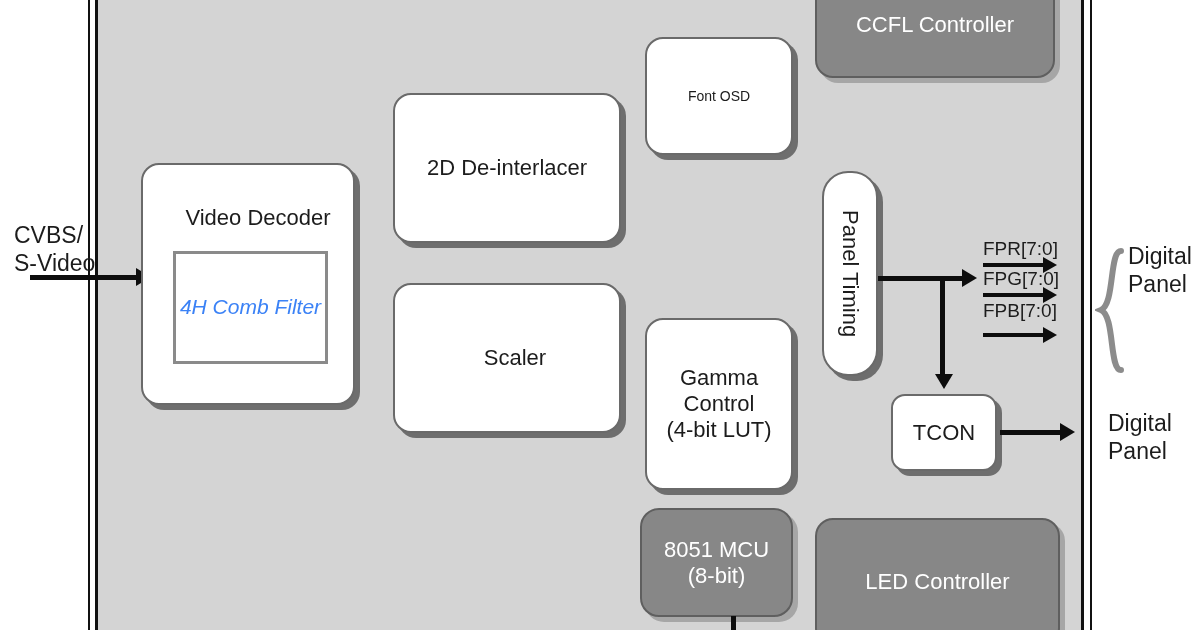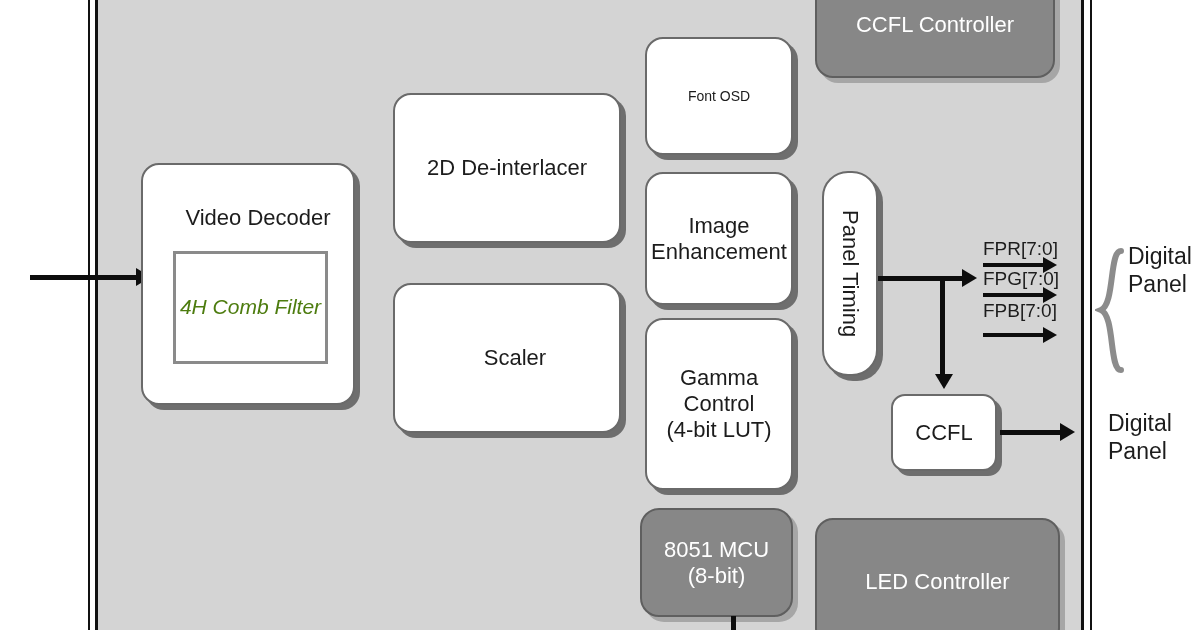--- a/index.html
+++ b/index.html
@@ -20,21 +20,21 @@
   .blk-white{background:#ffffff;border:2.5px solid #6a6a6a;color:#1c1c1c;
        box-shadow:5px 5px 0 0 #6e6e6e;}
   .blk-dark{background:#878787;border:2.5px solid #5f5f5f;color:#ffffff;
        box-shadow:5px 5px 0 0 #a6a6a6;}
   .blk span{display:block;}
 
   
   #video-decoder{flex-direction:column;justify-content:flex-start;padding-top:40px;}
   .inner-box{position:absolute;box-sizing:border-box;background:#ffffff;
        border:3px solid #8a8a8a;display:flex;align-items:center;justify-content:center;
-       font-style:italic;color:#4d7c0f;}
+       font-style:italic;color:#3b82f6;}
 
   
   .vtext{writing-mode:vertical-rl;text-orientation:mixed;transform:rotate(0deg);
        white-space:nowrap;}
 
   
   .hline{position:absolute;background:#0d0d0d;height:5px;}
   .vline{position:absolute;background:#0d0d0d;width:5px;}
   .arrow-r{position:absolute;width:0;height:0;border-top:9px solid transparent;
        border-bottom:9px solid transparent;border-left:15px solid #0d0d0d;}
@@ -51,20 +51,22 @@
 <body>
 
 <div id="stage">
 
   <div class="chip-bg"></div>
   <div class="edge thin" style="left:88px;"></div>
   <div class="edge" style="left:95px;"></div>
   <div class="edge" style="left:1081px;"></div>
   <div class="edge thin" style="left:1090px;"></div>
 
+  <div class="txt" style="left:14px;top:222px;width:110px;font-size:23px;">CVBS/
+S-Video</div>
   <div class="hline" style="left:30px;top:275px;width:108px;"></div>
   <div class="arrow-r" style="left:136px;top:268px;"></div>
 
   <div class="blk blk-white" id="video-decoder" style="left:141px;top:163px;width:214px;height:242px;font-size:22px;padding-left:20px;">
     <span>Video Decoder</span>
     <div class="inner-box" style="left:30px;top:86px;width:155px;height:113px;font-size:21px;">
       <span>4H Comb Filter</span>
     </div>
   </div>
 
@@ -73,37 +75,33 @@
   </div>
 
   <div class="blk blk-white" style="left:393px;top:283px;width:228px;height:150px;font-size:22px;padding-left:16px;">
     <span>Scaler</span>
   </div>
 
   <div class="blk blk-white" style="left:645px;top:37px;width:148px;height:118px;font-size:14px;">
     <span>Font OSD</span>
   </div>
 
-  <div class="blk blk-white" style="left:645px;top:172px;width:148px;height:133px;font-size:22px;">
-    <span style="white-space:pre-line;">Image
-Enhancement</span>
-  </div>
 
   <div class="blk blk-white" style="left:645px;top:318px;width:148px;height:172px;font-size:22px;">
     <span style="white-space:pre-line;">Gamma
 Control
 (4-bit LUT)</span>
   </div>
 
   <div class="blk blk-white" style="left:822px;top:171px;width:56px;height:205px;border-radius:26px;font-size:22px;">
     <span class="vtext">Panel Timing</span>
   </div>
 
   <div class="blk blk-white" style="left:891px;top:394px;width:106px;height:77px;border-radius:14px;font-size:22px;">
-    <span>CCFL</span>
+    <span>TCON</span>
   </div>
 
   <div class="blk blk-dark" style="left:815px;top:-28px;width:240px;height:106px;font-size:22px;">
     <span style="">CCFL Controller</span>
   </div>
 
   <div class="blk blk-dark" style="left:640px;top:508px;width:153px;height:109px;font-size:22px;border-radius:19px;">
     <span style="white-space:pre-line;">8051 MCU
 (8-bit)</span>
   </div>

